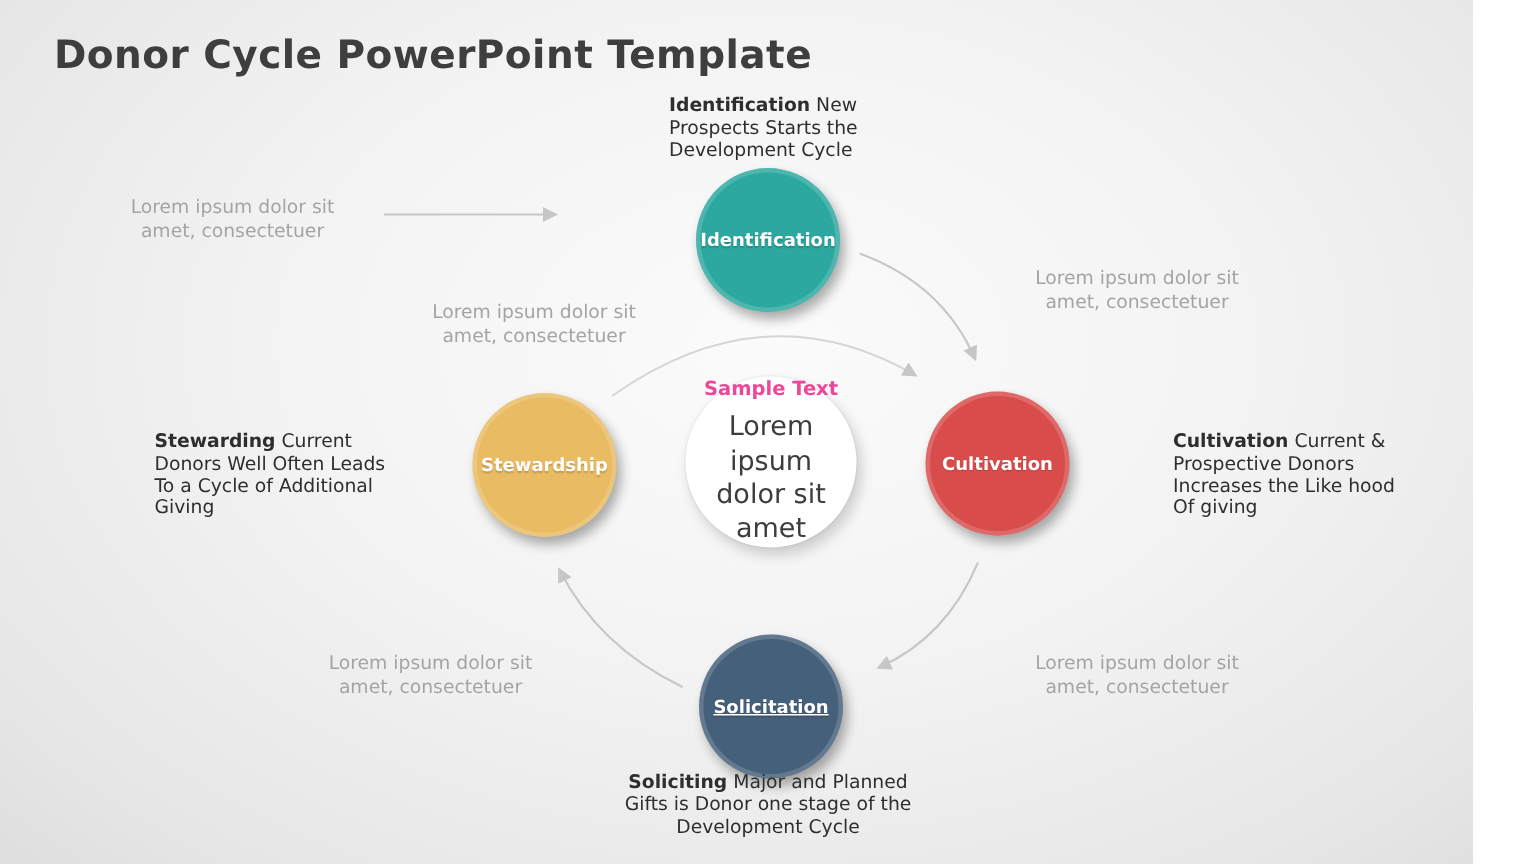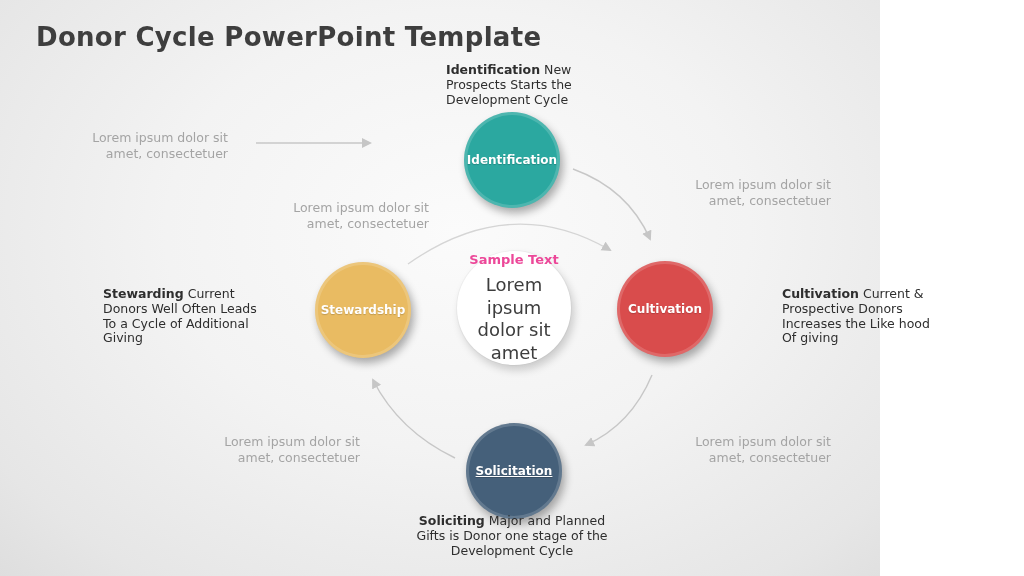--- a/index.html
+++ b/index.html
@@ -3,21 +3,21 @@
 <meta charset="utf-8">
 <style>
   html, body { margin: 0; padding: 0; }
   body {
     width: 1024px; height: 576px;
     font-family: "DejaVu Sans", "Liberation Sans", sans-serif;
     overflow: hidden;
   }
   .slide {
     position: relative;
-    width: 880px; height: 576px;
+    width: 982px; height: 576px;
     background: radial-gradient(ellipse at 52% 40%, #fbfbfb 0%, #f3f3f3 45%, #e6e6e6 85%, #dedede 100%);
   }
   .slide-title {
     position: absolute; left: 36px; top: 22px;
     font-size: 26px; font-weight: bold; color: #3e3e3e;
     letter-spacing: 0.3px;
   }
   svg.arrow-layer {
     position: absolute; left: 0; top: 0; width: 1024px; height: 576px;
   }
@@ -46,21 +46,21 @@
     position: absolute; font-size: 12.5px; color: #2e2e2e;
     line-height: 1.18; white-space: pre-line;
   }
   .desc b { font-weight: bold; }
   .desc-identification { left: 446px; top: 63px;  width: 150px; }
   .desc-cultivation    { left: 782px; top: 287px; width: 170px; }
   .desc-stewardship    { left: 103px; top: 287px; width: 175px; }
   .desc-solicitation   { left: 395px; top: 514px; width: 234px; text-align: center; }
   .placeholder {
     position: absolute; width: 146px;
-    font-size: 12.5px; color: #a4a4a4; text-align: right;
+    font-size: 12.5px; color: #a4a4a4; text-align: center;
     line-height: 1.25; white-space: pre-line;
   }
   .ph-top-left     { left: 82px;  top: 130px; }
   .ph-inner-left   { left: 283px; top: 200px; }
   .ph-top-right    { left: 685px; top: 177px; }
   .ph-bottom-left  { left: 214px; top: 434px; }
   .ph-bottom-right { left: 685px; top: 434px; }
 </style>
 </head>
 <body>

